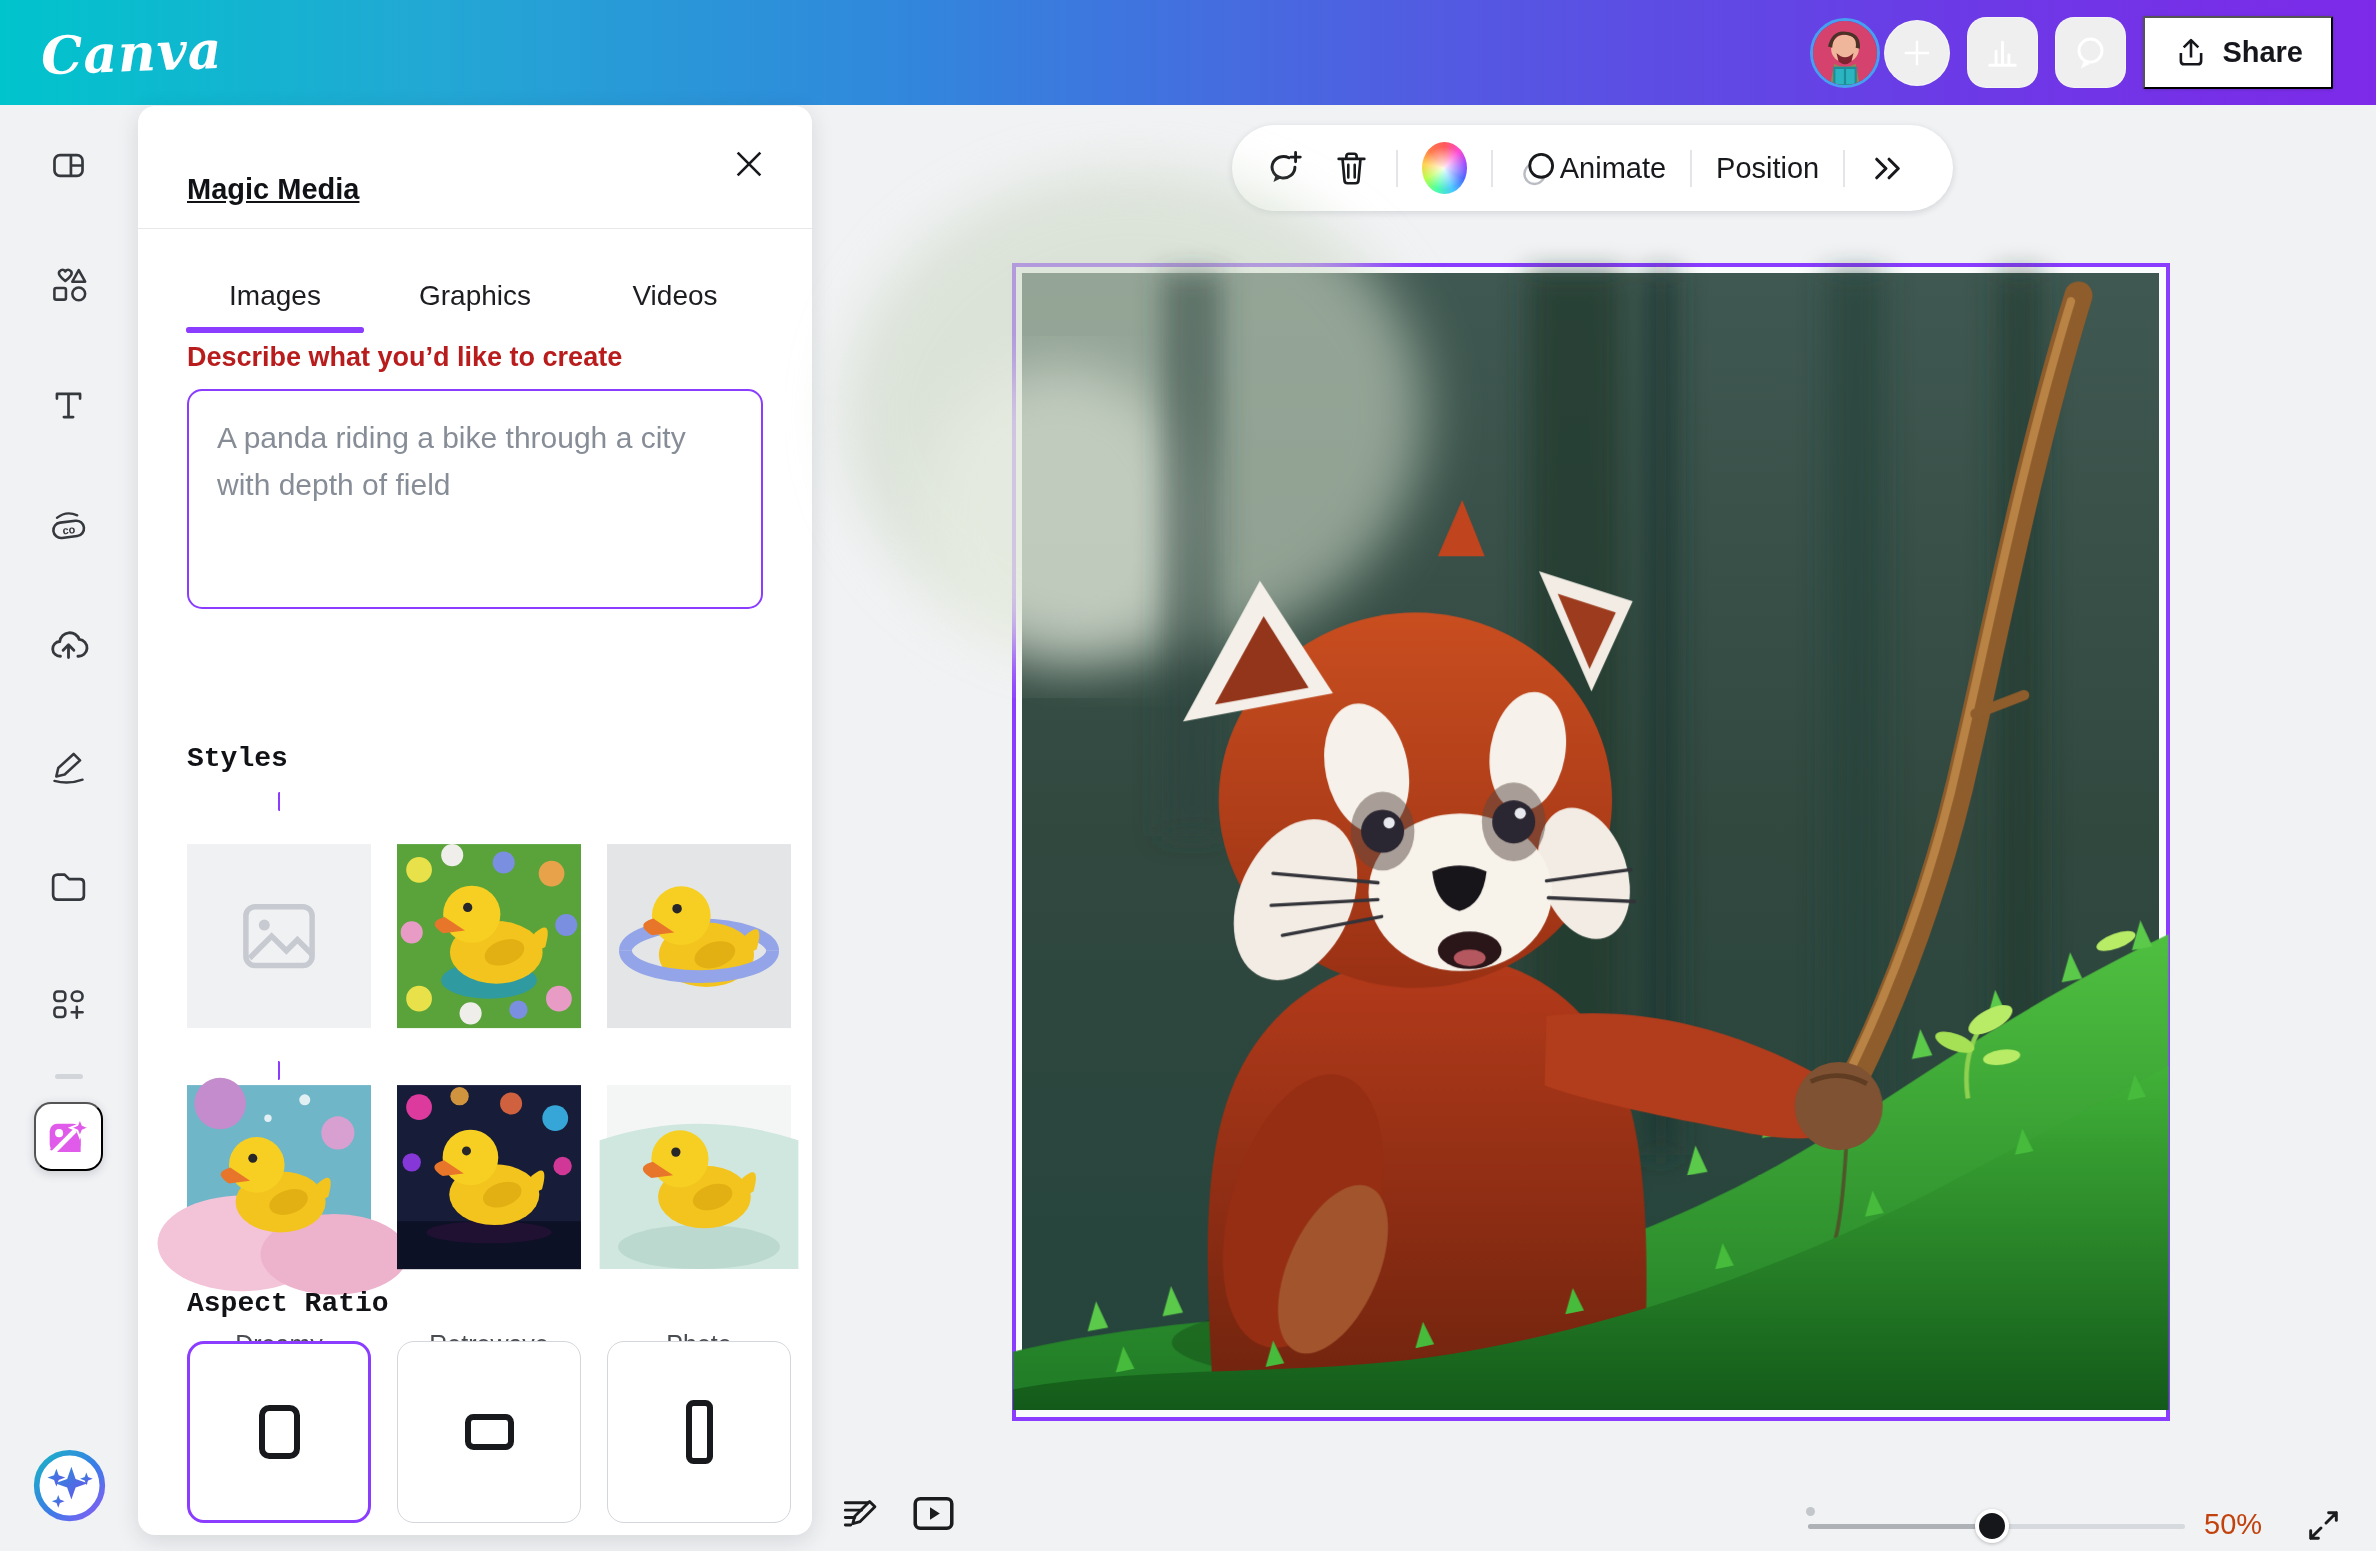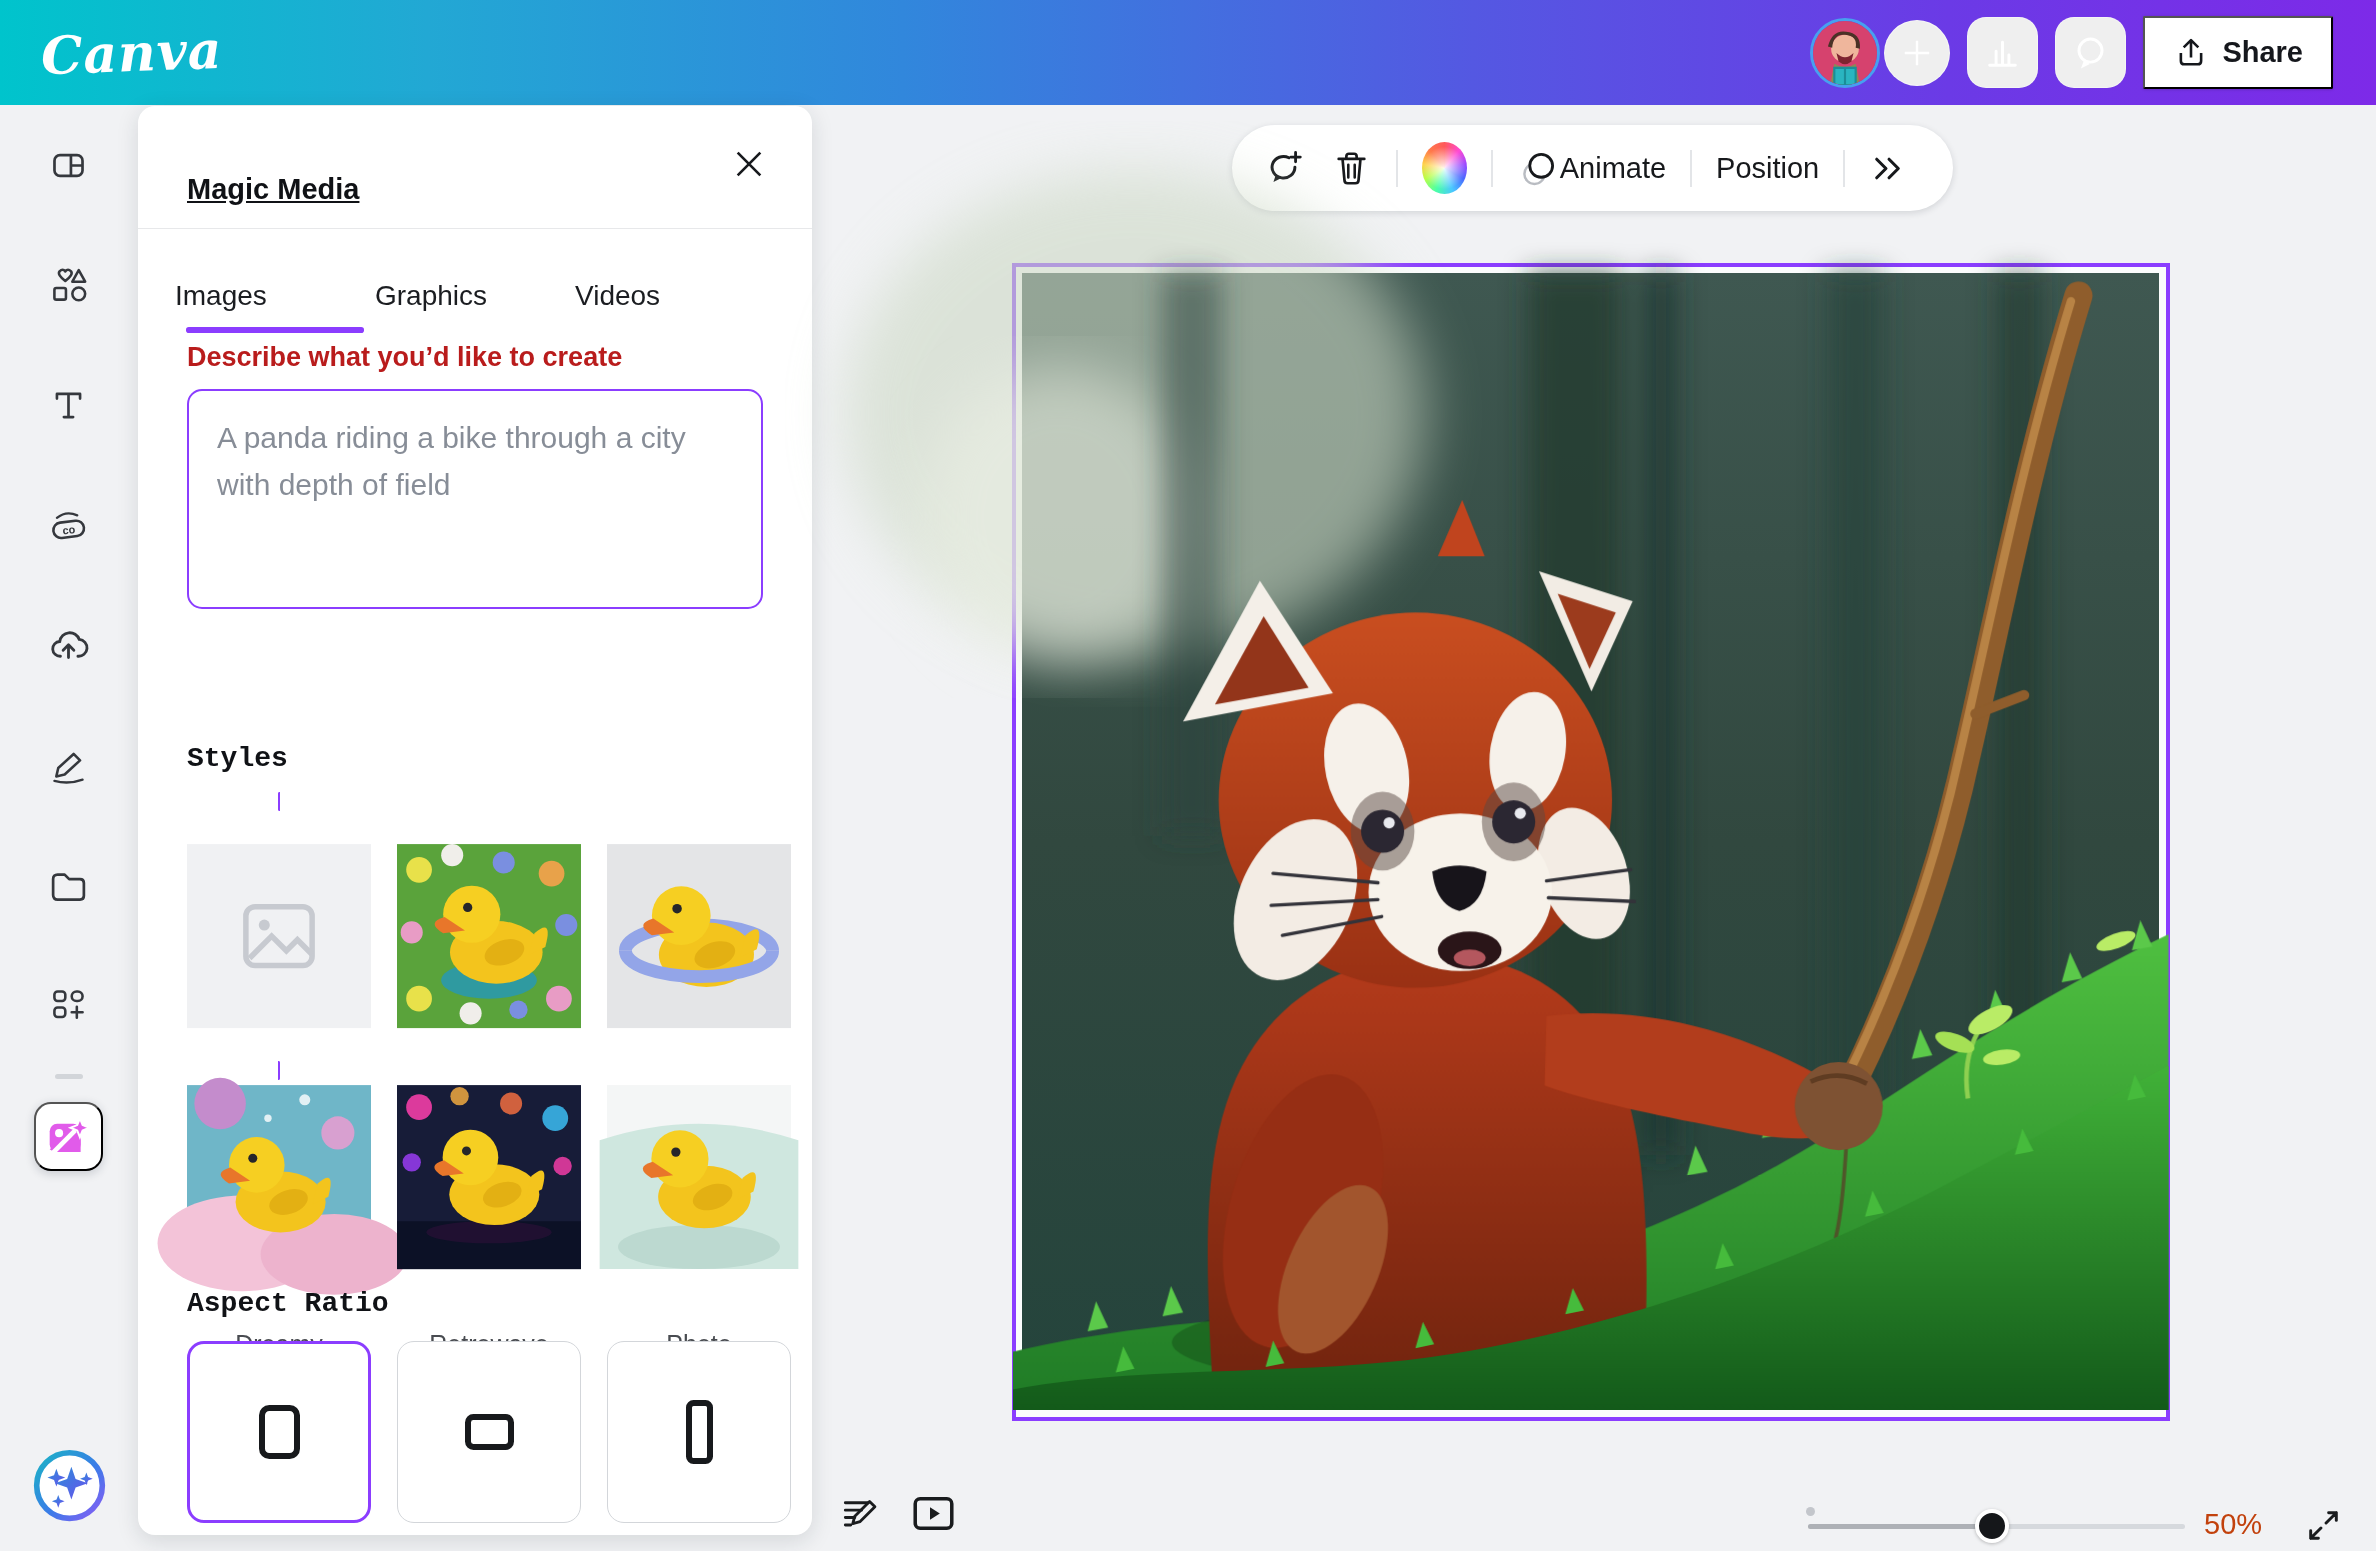--- a/index.html
+++ b/index.html
@@ -29,21 +29,21 @@
     display:flex;align-items:center;justify-content:center;}
   .assistant-btn{position:absolute;left:32px;top:1343px;width:75px;height:75px;background:none;border:0;padding:0;}
 
   
   .panel{position:absolute;left:138px;top:106px;width:674px;height:1429px;background:#fff;border-radius:17px;
     box-shadow:0 5.6px 22.5px rgba(25,35,50,.13);}
   .panel-header{position:relative;height:122px;border-bottom:1.9px solid #e7e8ea;}
   .panel-title{position:absolute;left:49px;top:43px;font-size:29px;font-weight:700;color:#101216;text-decoration:underline;}
   .close-btn{position:absolute;right:41px;top:37px;width:45px;height:45px;background:none;border:0;color:#17191d;}
   .tabs{display:flex;padding:22.5px 37px 0 37px;}
-  .tab{flex:1;text-align:left;font-size:28px;font-weight:500;color:#1b1d21;background:none;border:0;padding:7.5px 0 0 0;position:relative;height:81px;}
+  .tab{flex:1;text-align:center;font-size:28px;font-weight:500;color:#1b1d21;background:none;border:0;padding:7.5px 0 0 0;position:relative;height:81px;}
   .tab .underline{position:absolute;left:50%;transform:translateX(-50%);bottom:0;width:178px;height:5.6px;border-radius:2.8px;background:transparent;}
   .tab.active .underline{background:#8b3dff;}
   .describe-label{position:absolute;left:49px;top:236px;font-size:27px;font-weight:700;color:#b91c1c;}
   .prompt{position:absolute;left:49px;top:283px;width:576px;height:220px;box-sizing:border-box;
     border:2.8px solid #8b3dff;border-radius:15px;padding:24px 28px;font-family:"Liberation Sans",sans-serif;
     font-size:30px;line-height:1.55;color:#2a2d33;resize:none;outline:none;}
   .prompt::placeholder{color:#878d97;}
   .sec-label{position:absolute;left:49px;font-size:28px;font-weight:700;color:#101216;font-family:Liberation Mono, monospace;}
   .cards-row{position:absolute;left:49px;display:flex;gap:26px;}
   .style-card{width:184px;background:none;border:0;padding:0;}

